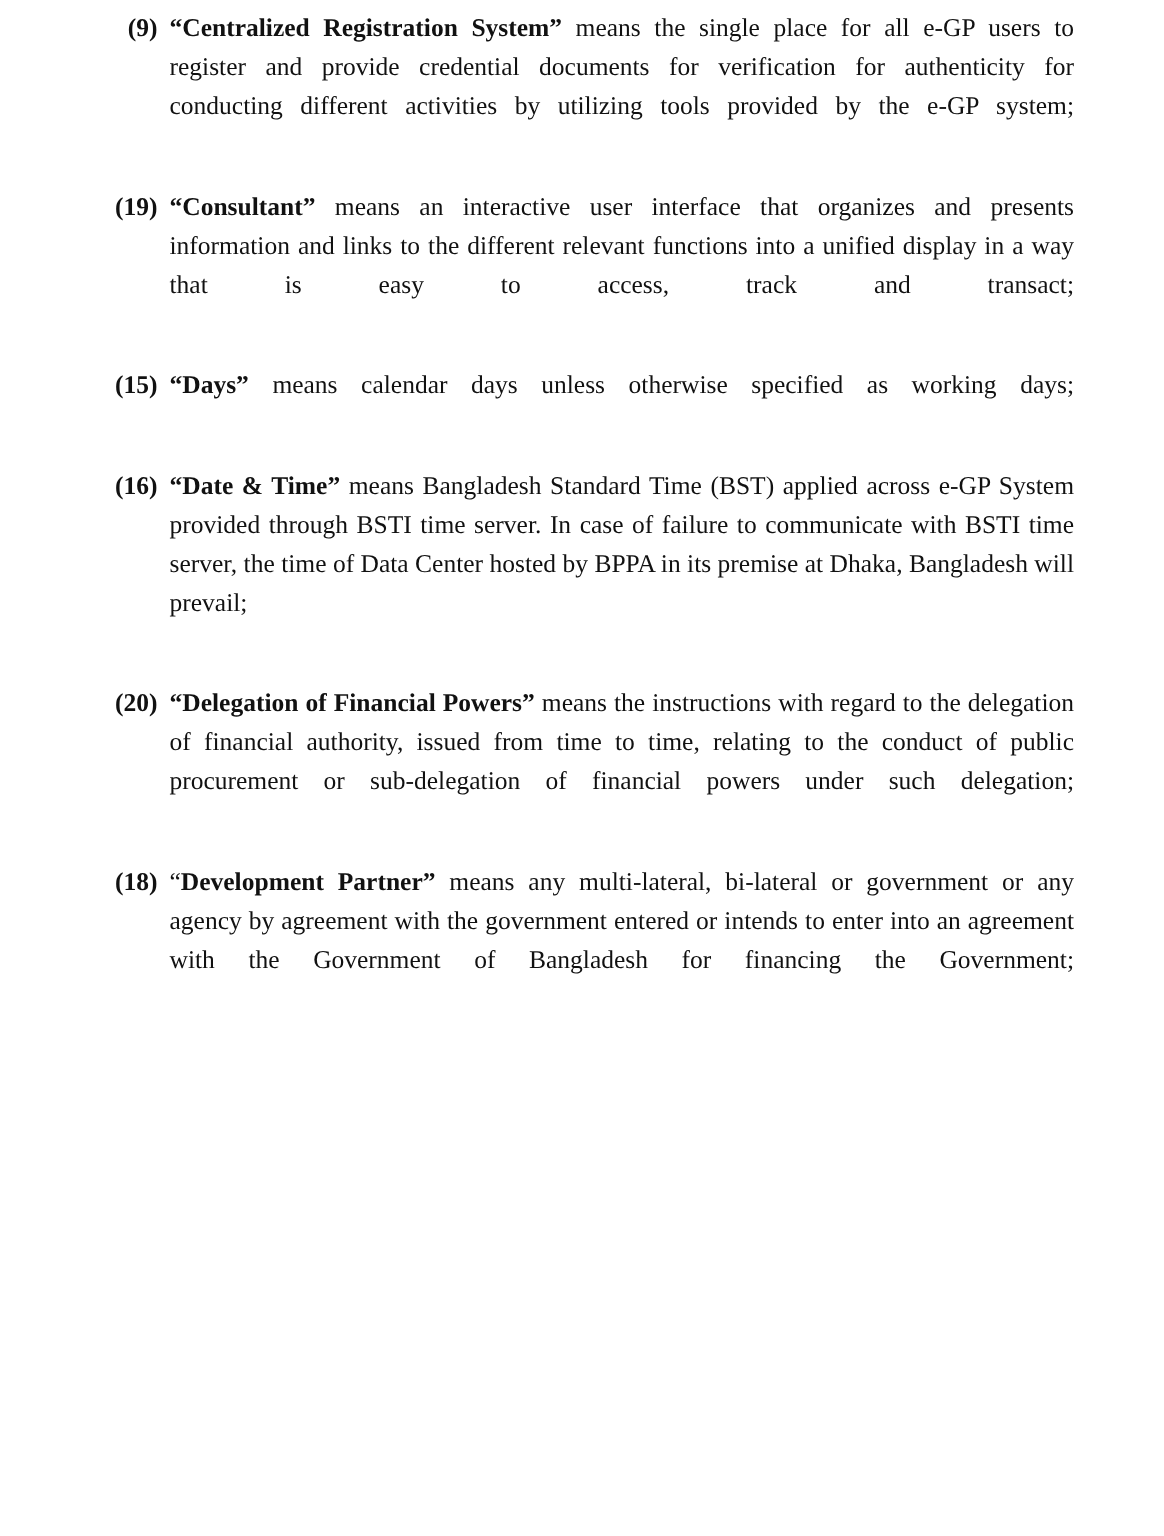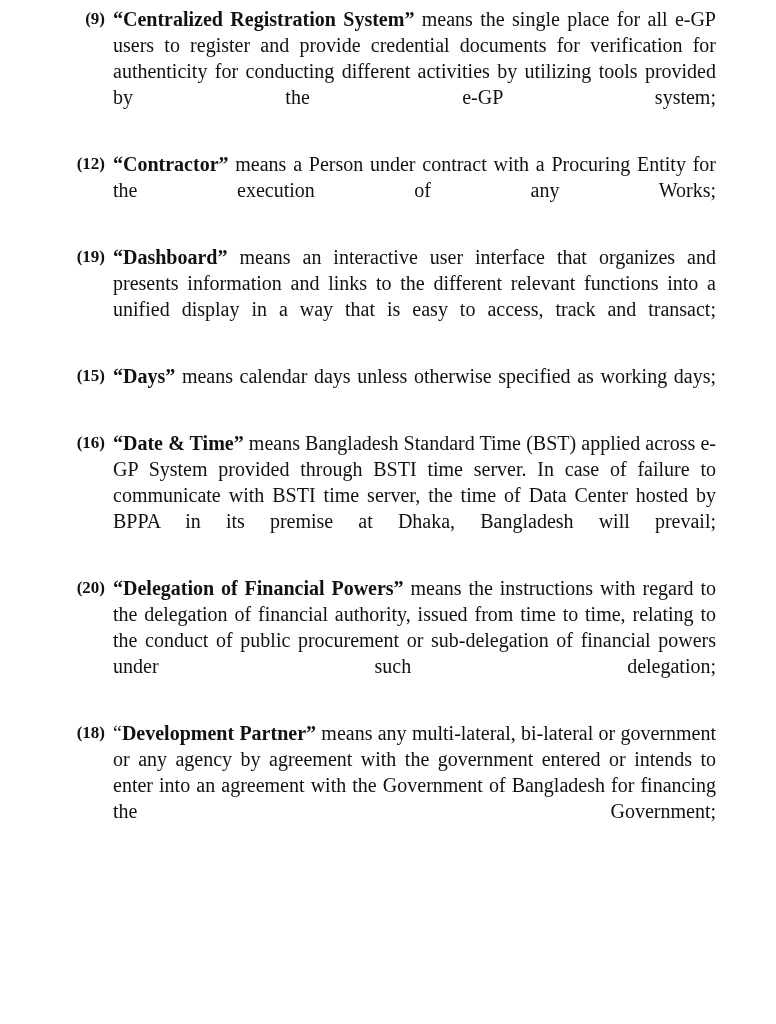--- a/index.html
+++ b/index.html
@@ -38,21 +38,21 @@
     text-align: right;
     font-size: 17px;
     font-weight: bold;
     line-height: 26px;
     white-space: nowrap;
     padding-right: 0;
   }
   .clause-body {
     flex: 1 1 auto;
     padding-left: 8px;
-    font-size: 20px;
+    font-size: 17px;
     line-height: 26px;
     text-align: justify;
     text-justify: inter-word;
     hyphens: none;
   }
   
   .clause-body::after {
     content: "";
     display: inline-block;
     width: 100%;
@@ -67,26 +67,22 @@
 </head>
 <body>
 
 <div id="page">
   <ol class="clause-list">
       <li class="clause">
         <div class="clause-number">(9)</div>
         <div class="clause-body"><span class="term">“Centralized Registration System”</span><span class="definition"> means the single place for all e-GP users to register and provide credential documents for verification for authenticity for conducting different activities by utilizing tools provided by the e-GP system;</span></div>
       </li>
       <li class="clause">
-        <div class="clause-number">(12)</div>
-        <div class="clause-body"><span class="term">“Contractor”</span><span class="definition"> means a Person under contract with a Procuring Entity for the execution of any Works;</span></div>
-      </li>
-      <li class="clause">
         <div class="clause-number">(19)</div>
-        <div class="clause-body"><span class="term">“Dashboard”</span><span class="definition"> means an interactive user interface that organizes and presents information and links to the different relevant functions into a unified display in a way that is easy to access, track and transact;</span></div>
+        <div class="clause-body"><span class="term">“Consultant”</span><span class="definition"> means an interactive user interface that organizes and presents information and links to the different relevant functions into a unified display in a way that is easy to access, track and transact;</span></div>
       </li>
       <li class="clause">
         <div class="clause-number">(15)</div>
         <div class="clause-body"><span class="term">“Days”</span><span class="definition"> means calendar days unless otherwise specified as working days;</span></div>
       </li>
       <li class="clause">
         <div class="clause-number">(16)</div>
         <div class="clause-body"><span class="term">“Date &amp; Time”</span><span class="definition"> means Bangladesh Standard Time (BST) applied across e-GP System provided through BSTI time server. In case of failure to communicate with BSTI time server, the time of Data Center hosted by BPPA in its premise at Dhaka, Bangladesh will prevail;</span></div>
       </li>
       <li class="clause">

